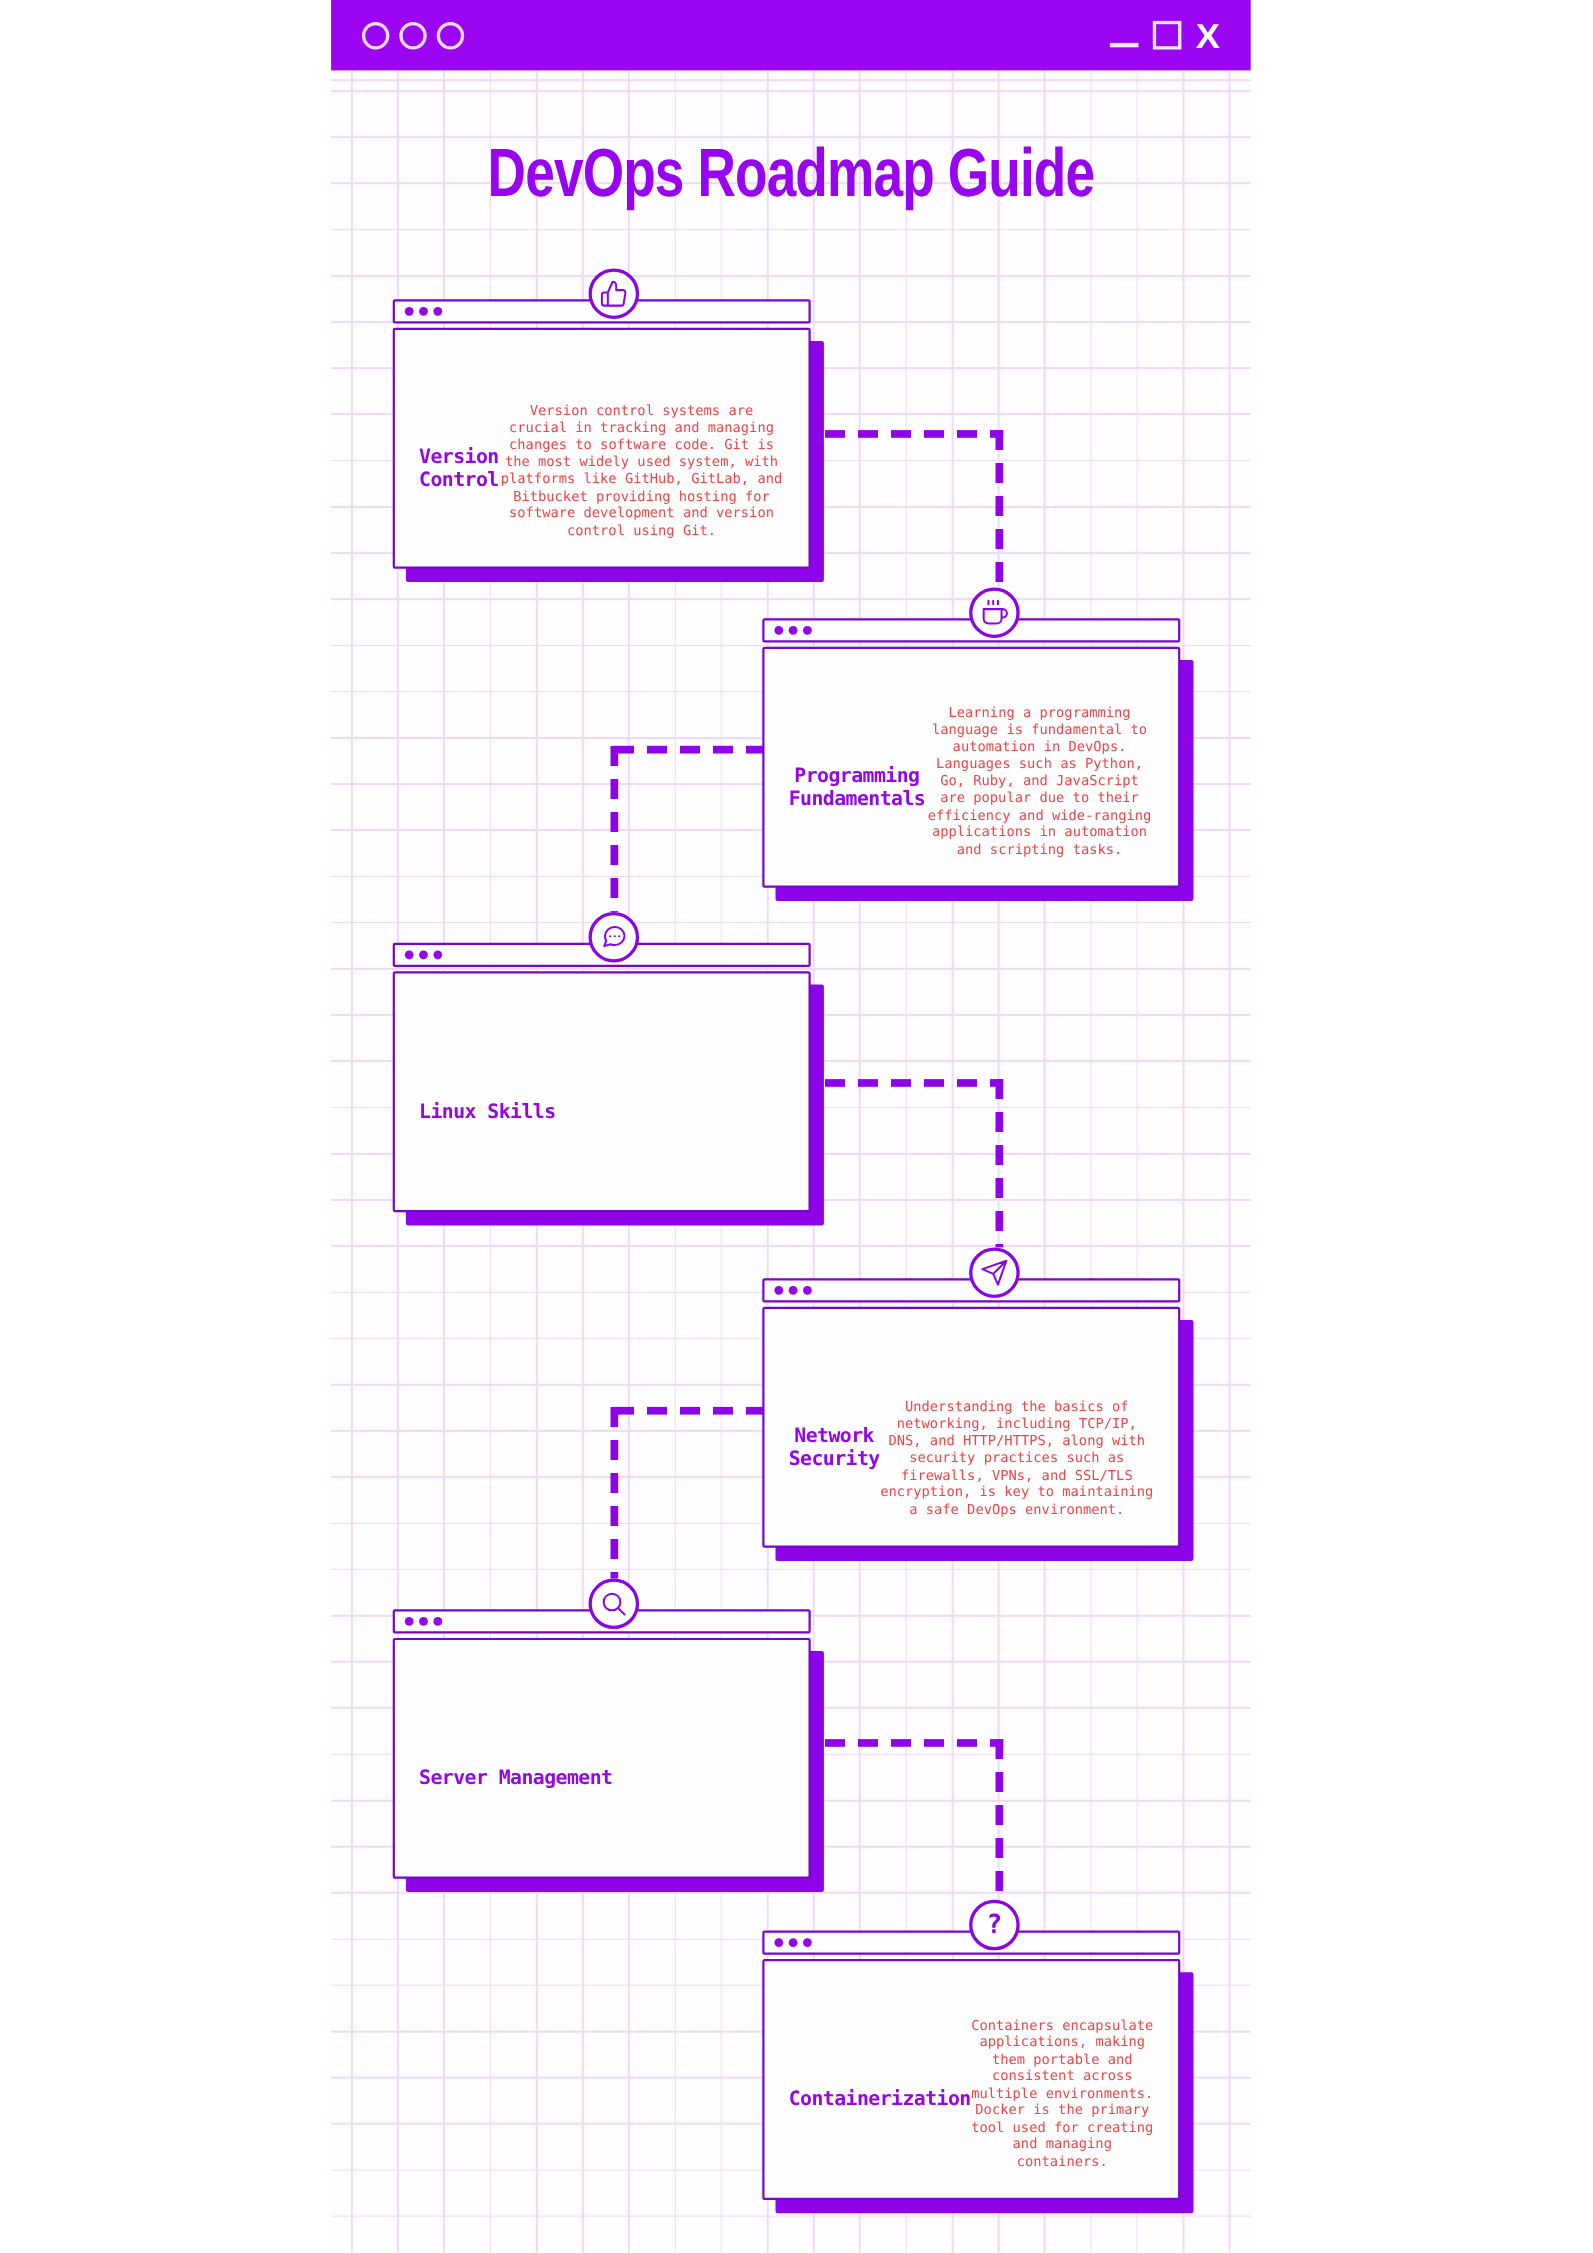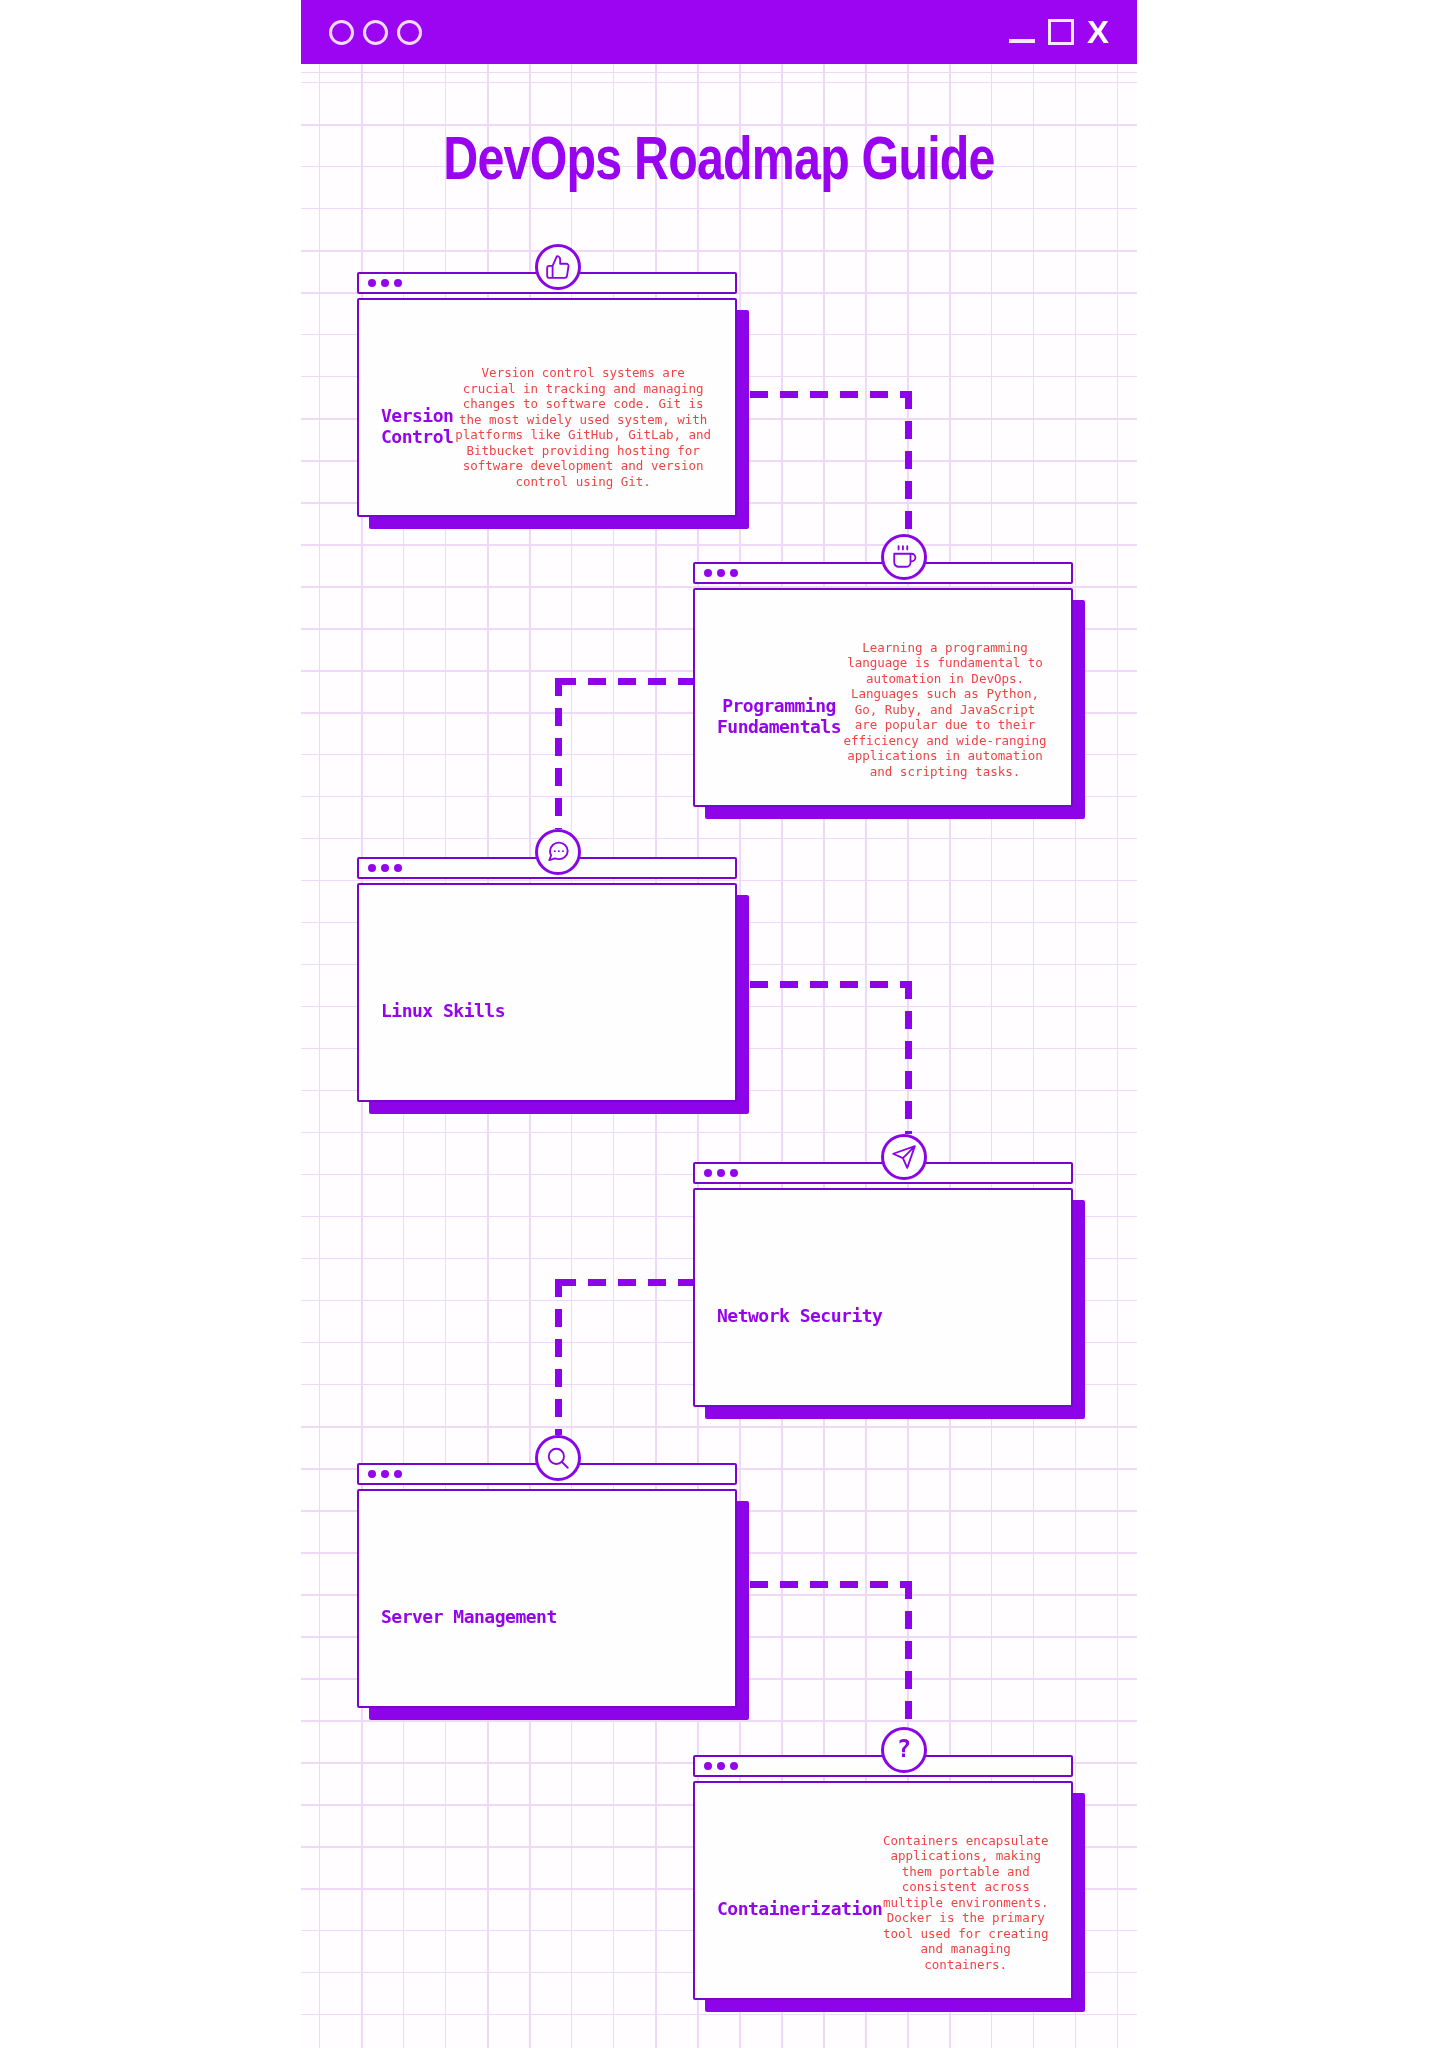--- a/index.html
+++ b/index.html
@@ -173,20 +173,21 @@
         <path d="M22 2 11 13 M22 2l-7 20-4-9-9-4 20-7z"></path>
       </svg>
   </div>
   <div class="titlebar">
     <span class="dot"></span>
     <span class="dot"></span>
     <span class="dot"></span>
   </div>
   <div class="cardbody">
     <h2>Network Security</h2>
+    <p>Understanding the basics of networking, including TCP/IP, DNS, and HTTP/HTTPS, along with security practices such as firewalls, VPNs, and SSL/TLS encryption, is key to maintaining a safe DevOps environment.</p>
   </div>
 </div>
 
 <div class="card left" style="top:1463px">
   <div class="badge">
     <svg viewBox="0 0 24 24">
         <circle cx="10.5" cy="10.5" r="7"></circle>
         <path d="M15.7 15.7 21 21"></path>
       </svg>
   </div>

